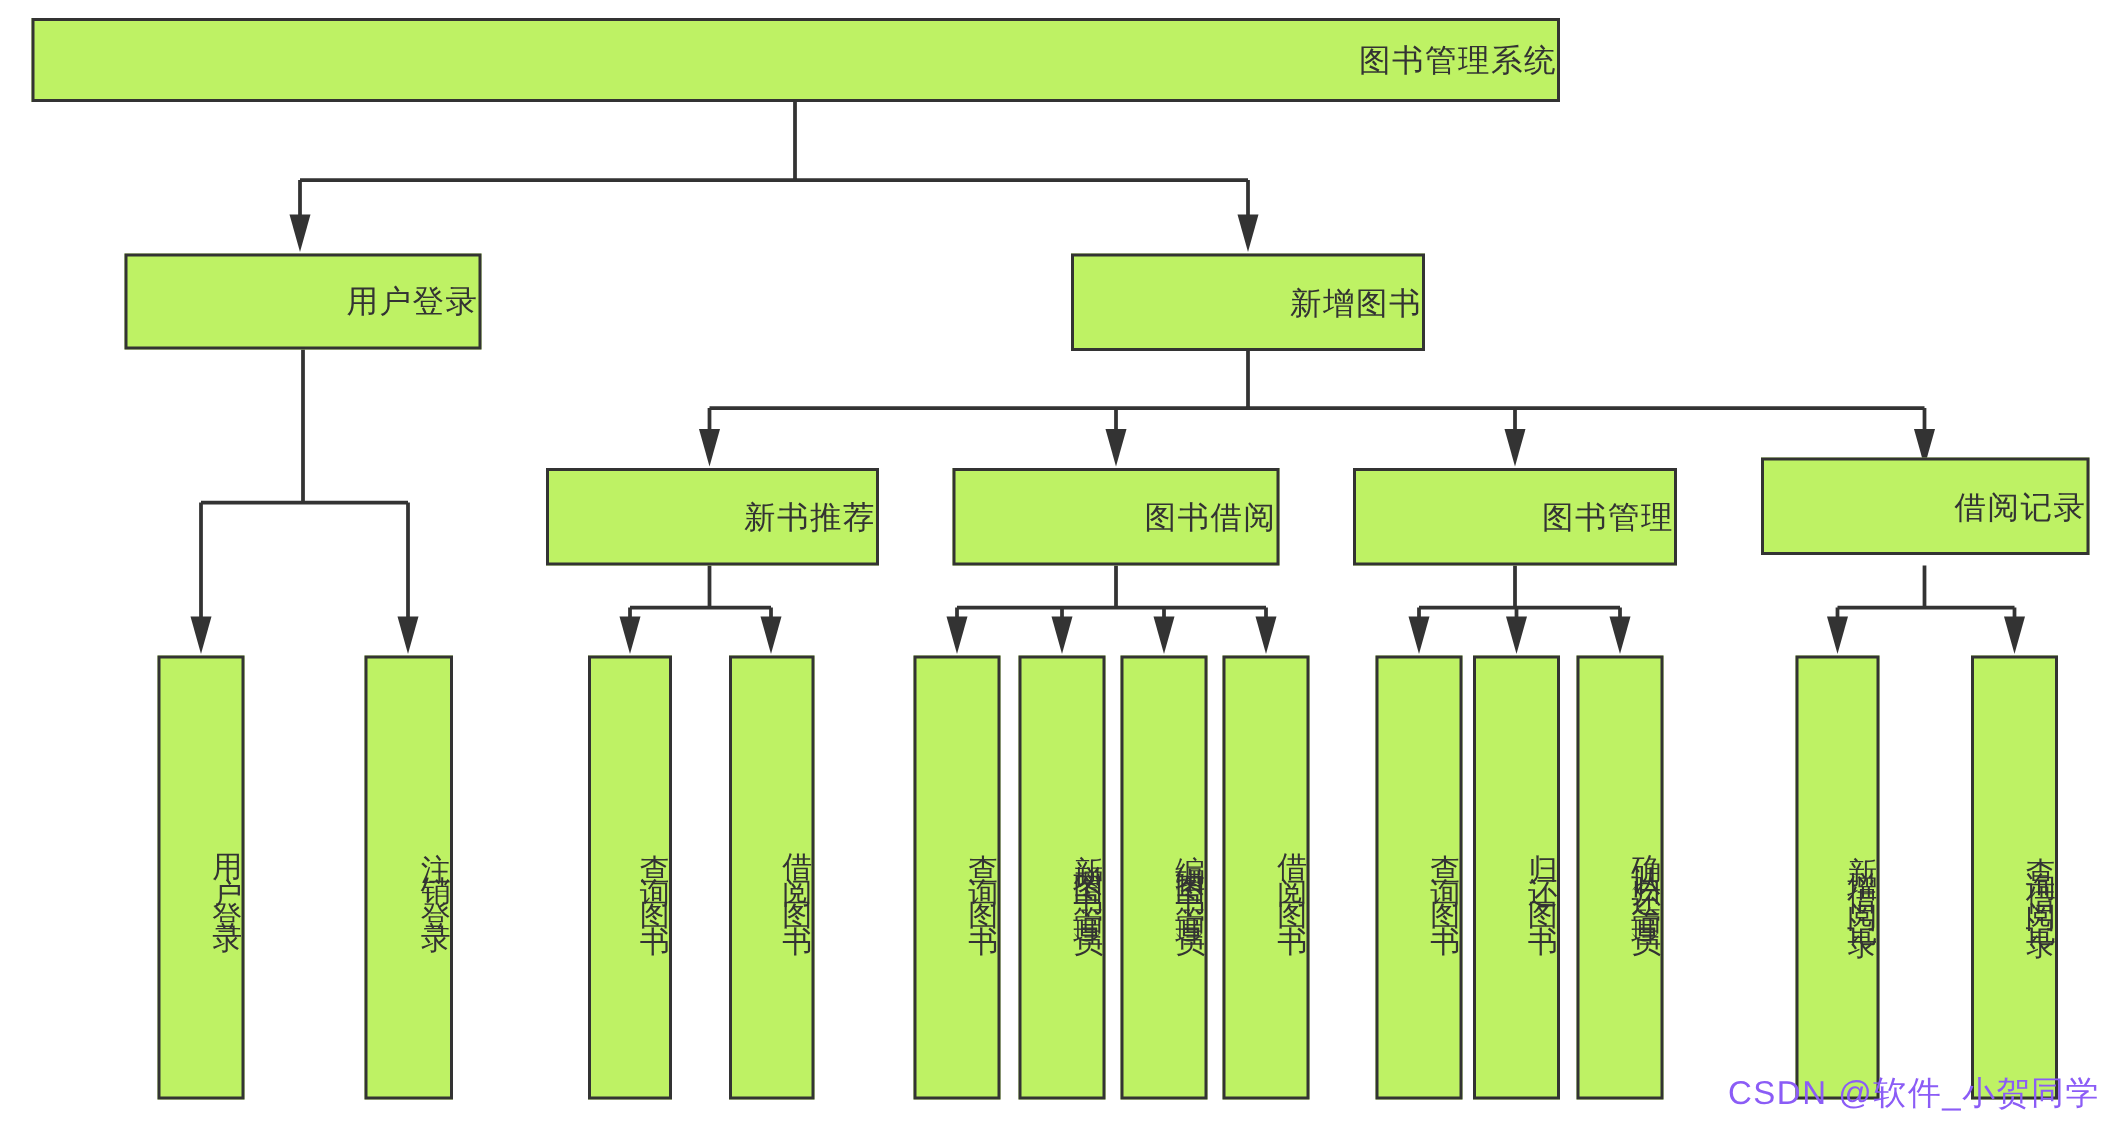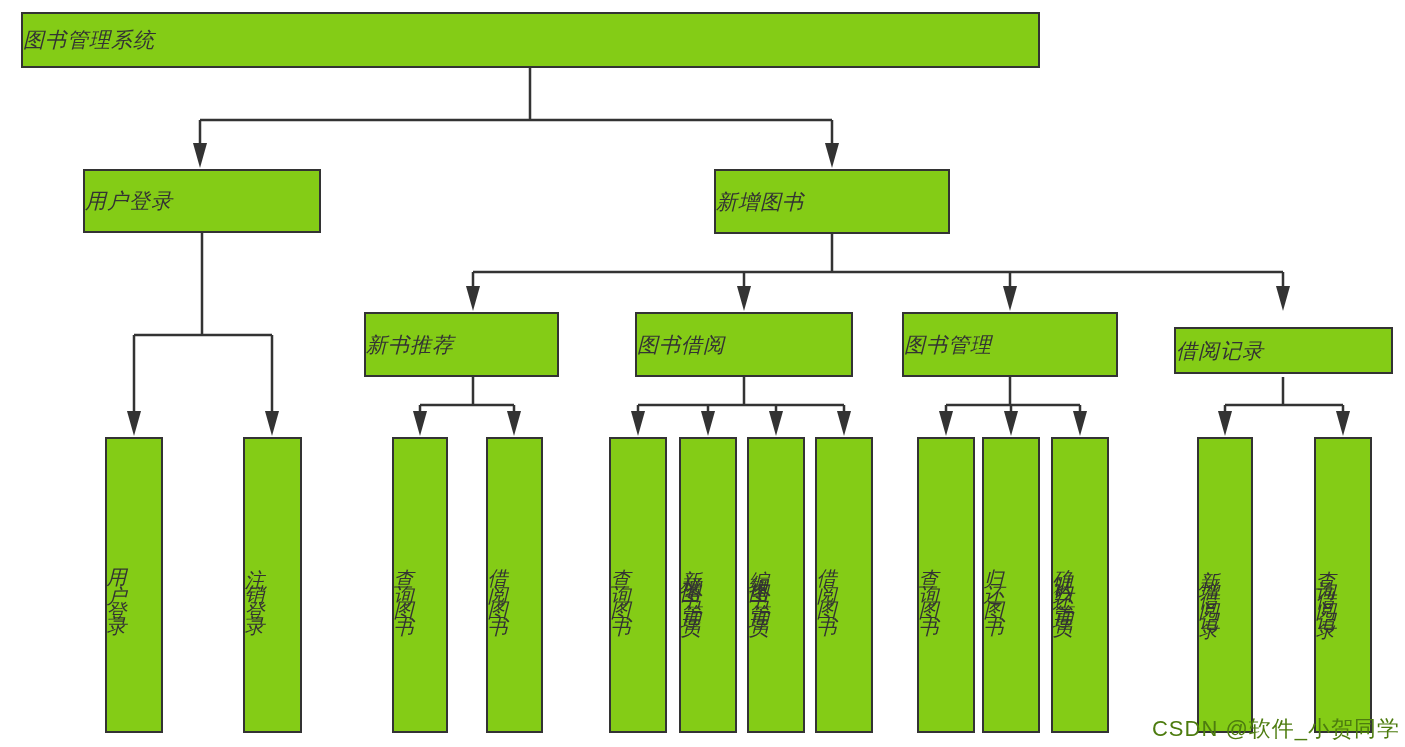--- a/index.html
+++ b/index.html
@@ -11,48 +11,47 @@
     font-family: "Liberation Sans", "DejaVu Sans", sans-serif;
     overflow: hidden;
   }
   svg.wires { position: absolute; left: 0; top: 0; z-index: 1; }
   svg.wires path.line { stroke: #333333; stroke-width: 2.5; fill: none; }
   svg.wires path.arrow { fill: #333333; stroke: none; }
   .node {
     position: absolute;
     box-sizing: border-box;
     border: 2.5px solid #333333;
-    background: #84cc16;
+    background: #bef264;
     display: flex;
     align-items: center;
-    justify-content: flex-start;
+    justify-content: flex-end;
     color: #333333;
     z-index: 2;
-    font-style: italic;
   }
   .h-label {
     font-size: 21px;
     letter-spacing: 1px;
     color: #333333;
     white-space: nowrap;
   }
   .v-label {
     writing-mode: vertical-rl;
     text-orientation: mixed;
     font-size: 20px;
     line-height: 1;
     color: #333333;
   }
   .watermark {
     position: absolute;
     right: 5px;
     bottom: 3px;
     z-index: 3;
     font-size: 22px;
-    color: #4d7c0f;
+    color: #8b5cf6;
     letter-spacing: 1px;
     white-space: nowrap;
   }
 </style>
 </head>
 <body>
 
 <div class="canvas">
 
   <svg class="wires" width="1405" height="747" viewBox="0 0 1405 747">
@@ -109,30 +108,30 @@
     <span class="h-label">图书管理系统</span>
   </div>
 
   <div class="node" style="left:83px; top:169px; width:238px; height:64px;">
     <span class="h-label">用户登录</span>
   </div>
   <div class="node" style="left:714px; top:169px; width:236px; height:65px;">
     <span class="h-label">新增图书</span>
   </div>
 
-  <div class="node" style="left:364px; top:312px; width:195px; height:65px;">
+  <div class="node" style="left:364px; top:312px; width:222px; height:65px;">
     <span class="h-label">新书推荐</span>
   </div>
   <div class="node" style="left:635px; top:312px; width:218px; height:65px;">
     <span class="h-label">图书借阅</span>
   </div>
   <div class="node" style="left:902px; top:312px; width:216px; height:65px;">
     <span class="h-label">图书管理</span>
   </div>
-  <div class="node" style="left:1174px; top:327px; width:219px; height:47px;">
+  <div class="node" style="left:1174px; top:305px; width:219px; height:65px;">
     <span class="h-label">借阅记录</span>
   </div>
 
   <div class="node" style="left:105px; top:437px; width:58px; height:296px;">
     <span class="v-label" style="letter-spacing: 16px;">用户登录</span>
   </div>
   <div class="node" style="left:243px; top:437px; width:59px; height:296px;">
     <span class="v-label" style="letter-spacing: 16px;">注销登录</span>
   </div>
 

